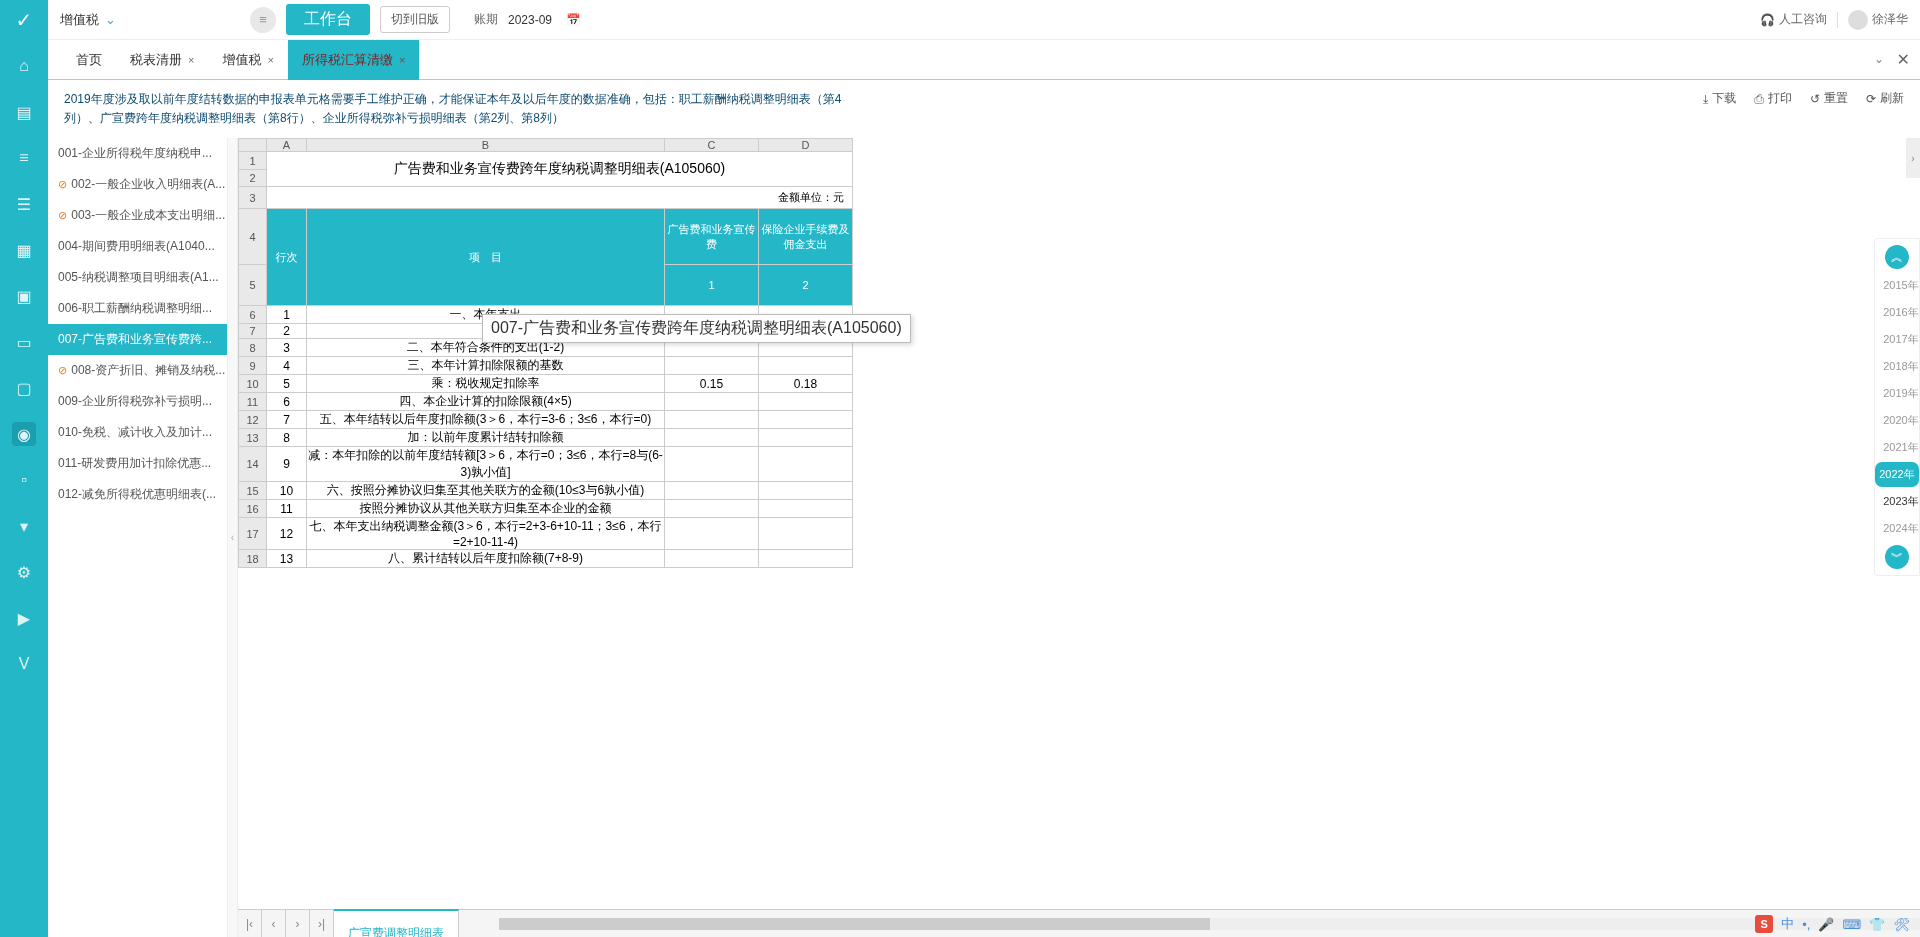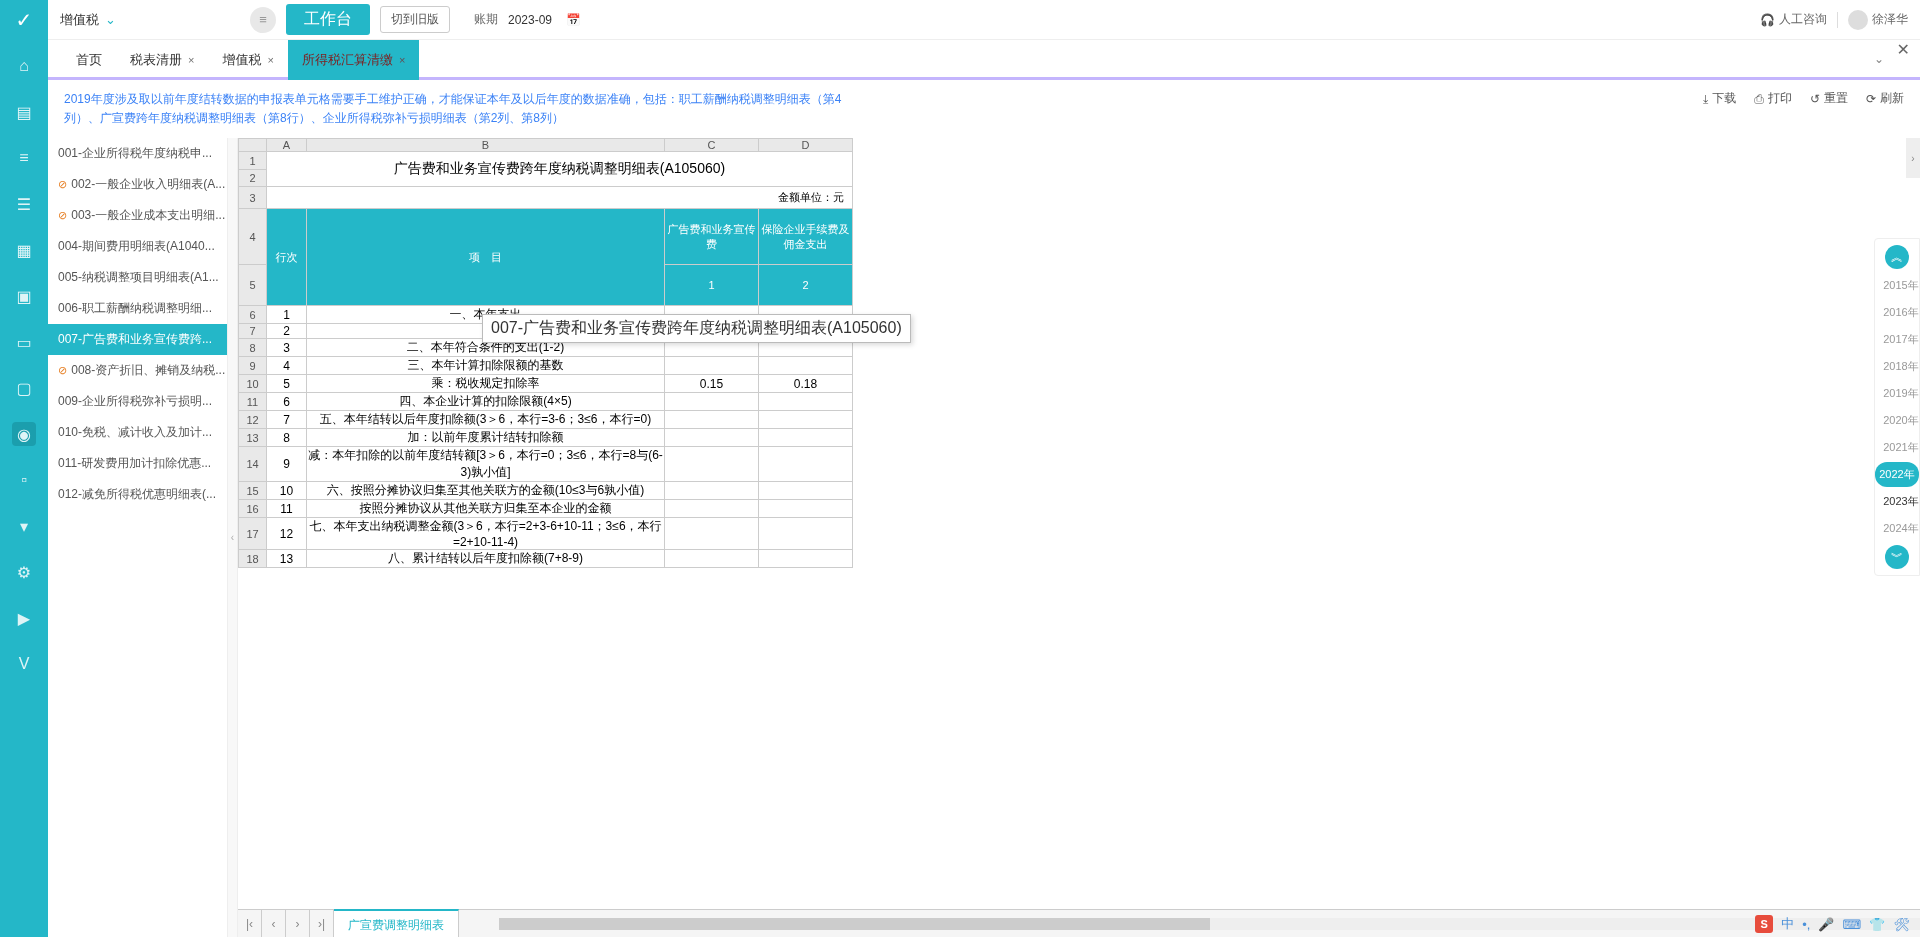--- a/index.html
+++ b/index.html
@@ -15,28 +15,28 @@
 .topbar .dd .chev{color:#24b7c8}
 .circ-btn{width:26px;height:26px;border-radius:50%;background:#e8e8e8;display:flex;align-items:center;justify-content:center;color:#999;font-size:13px}
 .btn-prim{background:#24b7c8;color:#fff;padding:5px 18px;border-radius:3px;font-size:16px;cursor:pointer}
 .btn-line{border:1px solid #ccc;padding:4px 10px;border-radius:3px;font-size:12px;cursor:pointer;color:#555}
 .period-lbl{font-size:12px;color:#666;margin-left:14px}
 .period-val{font-size:12px;color:#333}
 .cal-ico{color:#24b7c8;font-size:12px;margin-left:4px}
 .topbar .spacer{flex:1}
 .topbar .rlink{font-size:12px;color:#666;display:flex;align-items:center;gap:4px;cursor:pointer}
 .avatar{width:20px;height:20px;border-radius:50%;background:#ddd;display:inline-block}
-.tabsbar{height:40px;display:flex;padding:0 14px;gap:4px;border-bottom:3px solid #c4b5fd;position:relative}
+.tabsbar{height:40px;display:flex;align-items:center;padding:0 14px;gap:4px;border-bottom:1px solid #c4b5fd;position:relative}
 .tab{padding:0 14px;height:40px;display:flex;align-items:center;font-size:13px;color:#333;gap:6px;cursor:pointer}
 .tab.active{background:#24b7c8;color:#7f1d1d}
 .tab .x{font-size:11px;opacity:.7}
 .tabsbar .closeall{position:absolute;right:10px;font-size:16px;color:#666;cursor:pointer}
 .content{flex:1;display:flex;flex-direction:column;overflow:hidden}
 .warnrow{display:flex;padding:10px 16px;align-items:flex-start}
-.warn{color:#3b82f6;font-size:12px;line-height:1.6;max-width:780px}
+.warn{color:#0c4a6e;font-size:12px;line-height:1.6;max-width:780px}
 .actions{margin-left:auto;display:flex;gap:18px}
 .actlink{font-size:12px;color:#555;cursor:pointer;display:flex;align-items:center;gap:4px}
 .body{flex:1;display:flex;overflow:hidden;position:relative}
 .filelist{width:180px;border-right:1px solid #eee;overflow:hidden}
 .filelist .item{padding:7px 10px;font-size:12px;color:#555;white-space:nowrap;overflow:hidden;text-overflow:ellipsis;cursor:pointer;display:flex;align-items:center;gap:4px}
 .filelist .item.warn-i::before{content:"⊘";color:#e67e22;font-size:11px}
 .filelist .item.active{background:#24b7c8;color:#fff}
 .collapse-h{width:10px;background:#f8f8f8;display:flex;align-items:center;justify-content:center;cursor:pointer;color:#aaa;font-size:10px;border-right:1px solid #eee}
 .sheet{flex:1;display:flex;flex-direction:column;position:relative}
 .gridwrap{flex:1;overflow:auto;position:relative}
@@ -49,29 +49,29 @@
 .colC{width:94px}
 .colD{width:94px}
 td.tl{text-align:left;padding:3px 6px}
 td.tr{text-align:right;padding:3px 6px}
 .title-cell{font-size:14px;font-weight:normal;padding:8px 0!important}
 .thd{background:#24b7c8!important;color:#fff;font-size:11px;padding:13px 2px!important;line-height:1.3}
 .unit{text-align:right!important;padding:3px 8px!important;font-size:11px}
 .sheet-foot{height:28px;border-top:1px solid #ccc;display:flex;align-items:center;background:#f5f5f5;font-size:12px}
 .sheet-foot .arrows{display:flex}
 .sheet-foot .ar{width:24px;text-align:center;color:#888;cursor:pointer;border-right:1px solid #ccc;height:28px;line-height:28px}
-.sheet-tab{padding:0 14px;border-right:1px solid #ccc;background:#fff;height:28px;line-height:28px;color:#24b7c8;border-top:2px solid #24b7c8;margin-top:-1px}
+.sheet-tab{padding:8px 14px;border-right:1px solid #ccc;background:#fff;height:28px;line-height:28px;color:#24b7c8;border-top:2px solid #24b7c8;margin-top:-1px}
 .sheet-foot .hscroll{flex:1;margin-left:40px;height:12px;background:#eee;position:relative}
 .sheet-foot .hscroll .thumb{position:absolute;left:0;width:50%;height:100%;background:#ccc}
 .tooltip{position:absolute;left:244px;top:176px;background:#fff;border:1px solid #bbb;box-shadow:2px 2px 5px rgba(0,0,0,.15);padding:3px 8px;font-size:16px;color:#333;z-index:50}
 .yearbar{position:absolute;right:0;top:100px;width:46px;background:#fff;border:1px solid #eee;border-radius:4px 0 0 4px;display:flex;flex-direction:column;align-items:center;padding:6px 0;gap:4px}
 .yearbar .yb{width:24px;height:24px;border-radius:50%;display:flex;align-items:center;justify-content:center;font-size:12px;cursor:pointer}
 .yearbar .yb.top{background:#24b7c8;color:#fff}
 .yearbar .yy{font-size:11px;color:#999;padding:5px 0;cursor:pointer}
-.yearbar .yy.cur{background:#24b7c8;color:#fff;border-radius:12px;padding:5px 4px}
+.yearbar .yy.cur{background:#24b7c8;color:#fff;border-radius:7px;padding:5px 4px}
 .yearbar .yy.near{color:#333}
 .ime-bar{position:fixed;right:10px;bottom:4px;display:flex;gap:8px;align-items:center;font-size:13px}
 .ime-bar .sq{width:18px;height:18px;background:#e74c3c;color:#fff;border-radius:3px;display:flex;align-items:center;justify-content:center;font-size:11px;font-weight:bold}
 .ime-bar span{color:#4a90d9}
 .expand-tab{position:absolute;right:0;top:0;width:14px;height:40px;background:#eee;display:flex;align-items:center;justify-content:center;font-size:10px;color:#888;cursor:pointer}
 </style>
 </head>
 <body>
 
 <div class="app">

